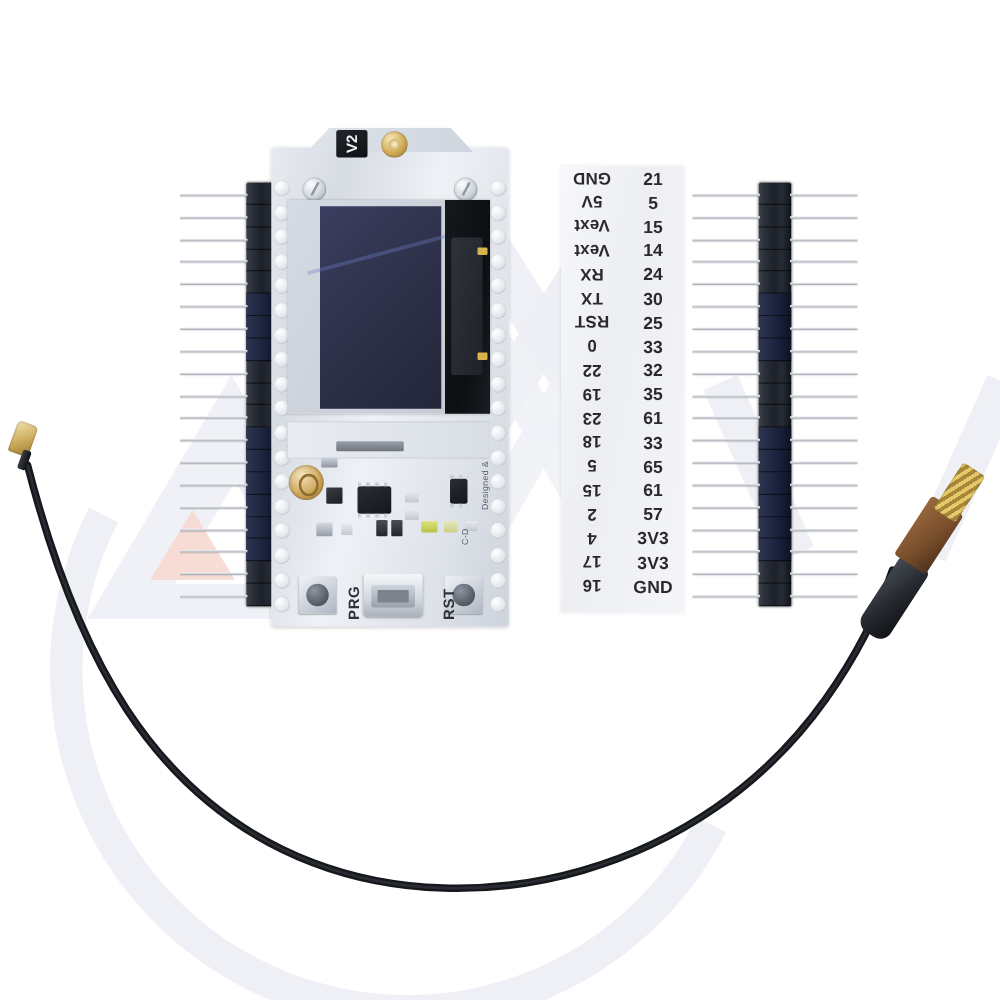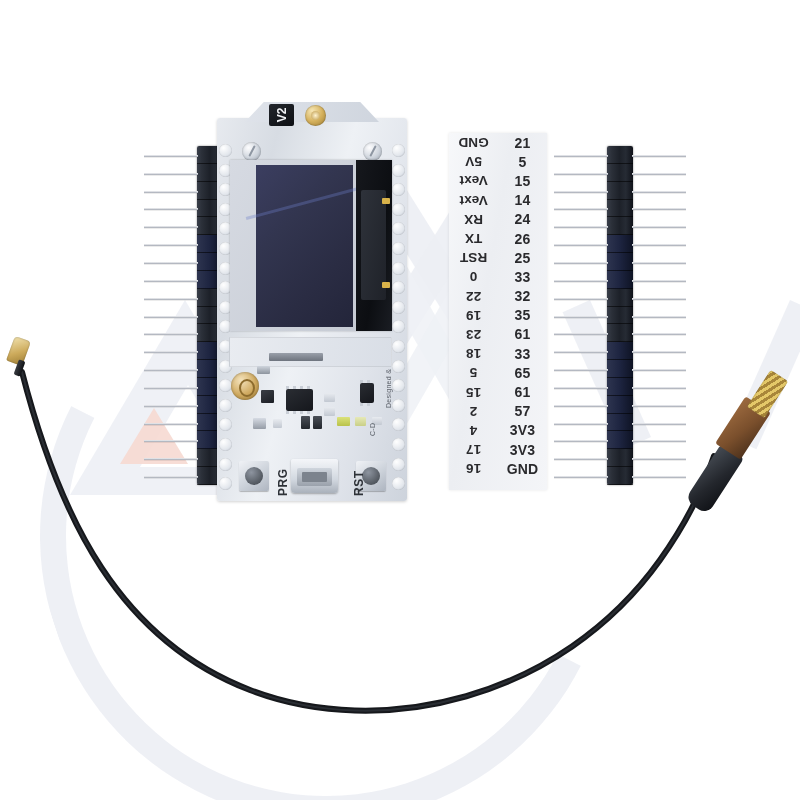--- a/index.html
+++ b/index.html
@@ -442,21 +442,21 @@
         <div class="pin-row">
           <div class="pin-left">Vext</div>
           <div class="pin-right">14</div>
         </div>
         <div class="pin-row">
           <div class="pin-left">RX</div>
           <div class="pin-right">24</div>
         </div>
         <div class="pin-row">
           <div class="pin-left">TX</div>
-          <div class="pin-right">26</div>
+          <div class="pin-right">30</div>
         </div>
         <div class="pin-row">
           <div class="pin-left">RST</div>
           <div class="pin-right">25</div>
         </div>
         <div class="pin-row">
           <div class="pin-left">0</div>
           <div class="pin-right">33</div>
         </div>
         <div class="pin-row">

